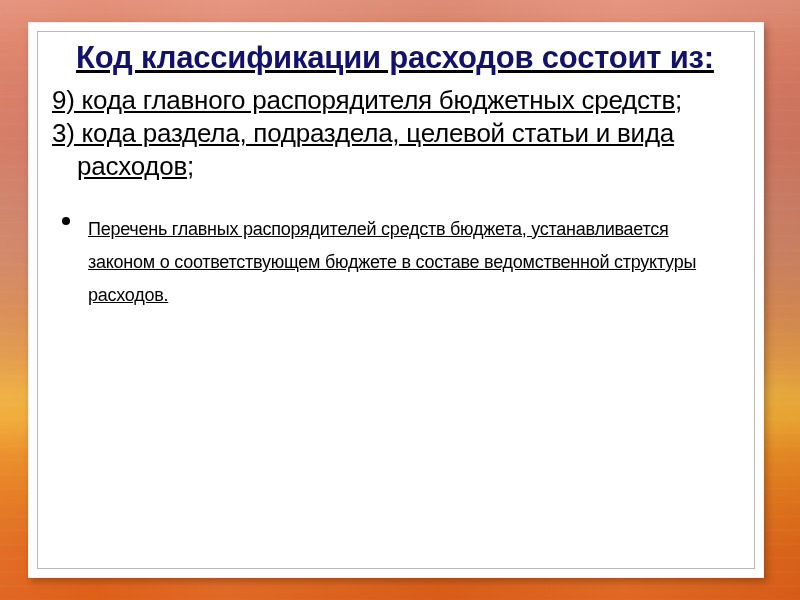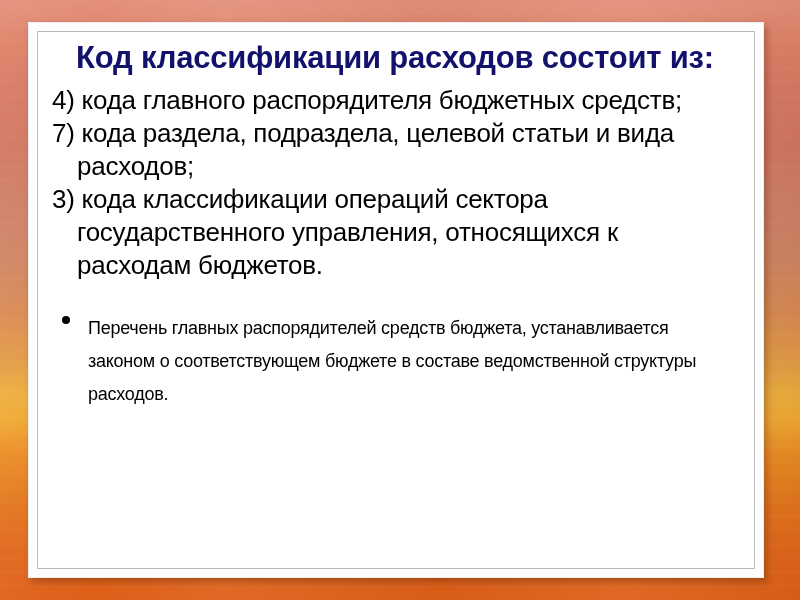--- a/index.html
+++ b/index.html
@@ -86,20 +86,21 @@
   }
 
   .content {
     position: absolute;
     left: 0;
     top: 0;
     right: 0;
     bottom: 0;
     padding: 8px 16px 0 14px;
     box-sizing: border-box;
+    text-decoration: underline;
   }
 
   
   .slide-title {
     margin: 0;
     padding: 0 2px;
     text-align: center;
     color: #12116b;
     font-family: "Liberation Sans", sans-serif;
     font-weight: bold;
@@ -153,23 +154,22 @@
 
 <div class="slide">
 
   <div class="panel-outer">
     <div class="panel-inner">
       <div class="content">
 
         <h1 class="slide-title">Код классификации расходов состоит из:</h1>
 
         <ul class="body-list">
-          <li>4) кода главного распорядителя бюджетных средств;</li>
-          <li>7) кода раздела, подраздела, целевой статьи и вида расходов;</li>
-          <li>3) кода классификации операций сектора государственного управления, относящихся к расходам бюджетов.</li>
+          <li>9) кода главного распорядителя бюджетных средств;</li>
+          <li>3) кода раздела, подраздела, целевой статьи и вида расходов;</li>
         </ul>
 
         <div class="spacer-line"></div>
 
         <div class="bullet-item">
           <span class="bullet-dot"></span>
           <span>Перечень главных распорядителей средств бюджета, устанавливается законом о соответствующем бюджете в составе ведомственной структуры расходов.</span>
         </div>
 
       </div>

